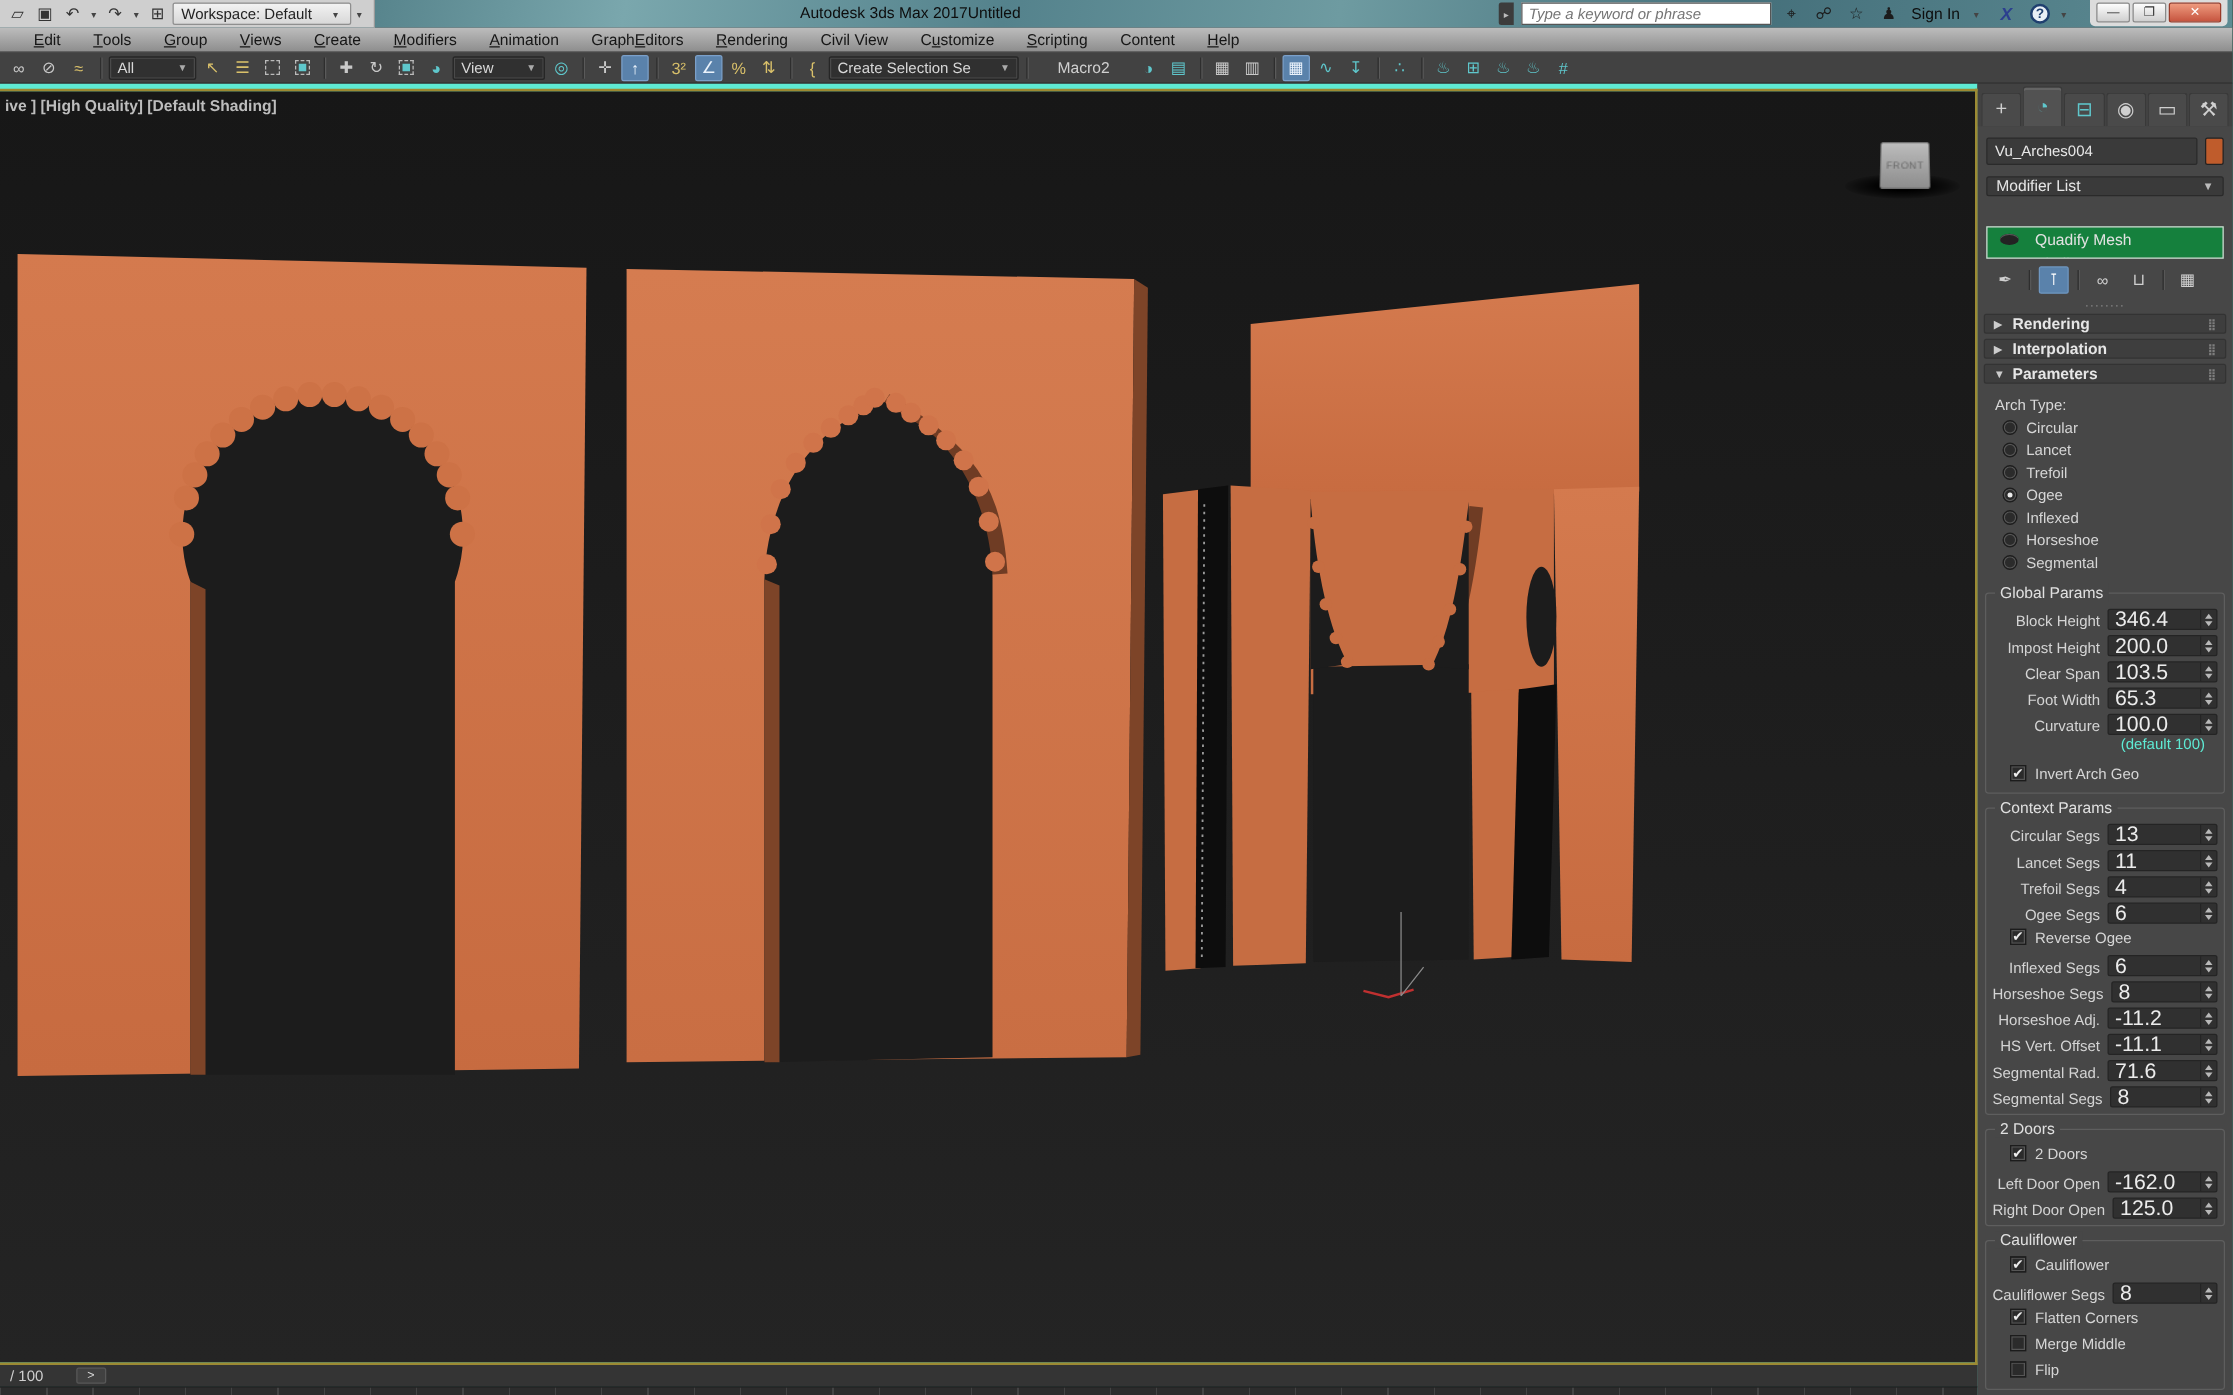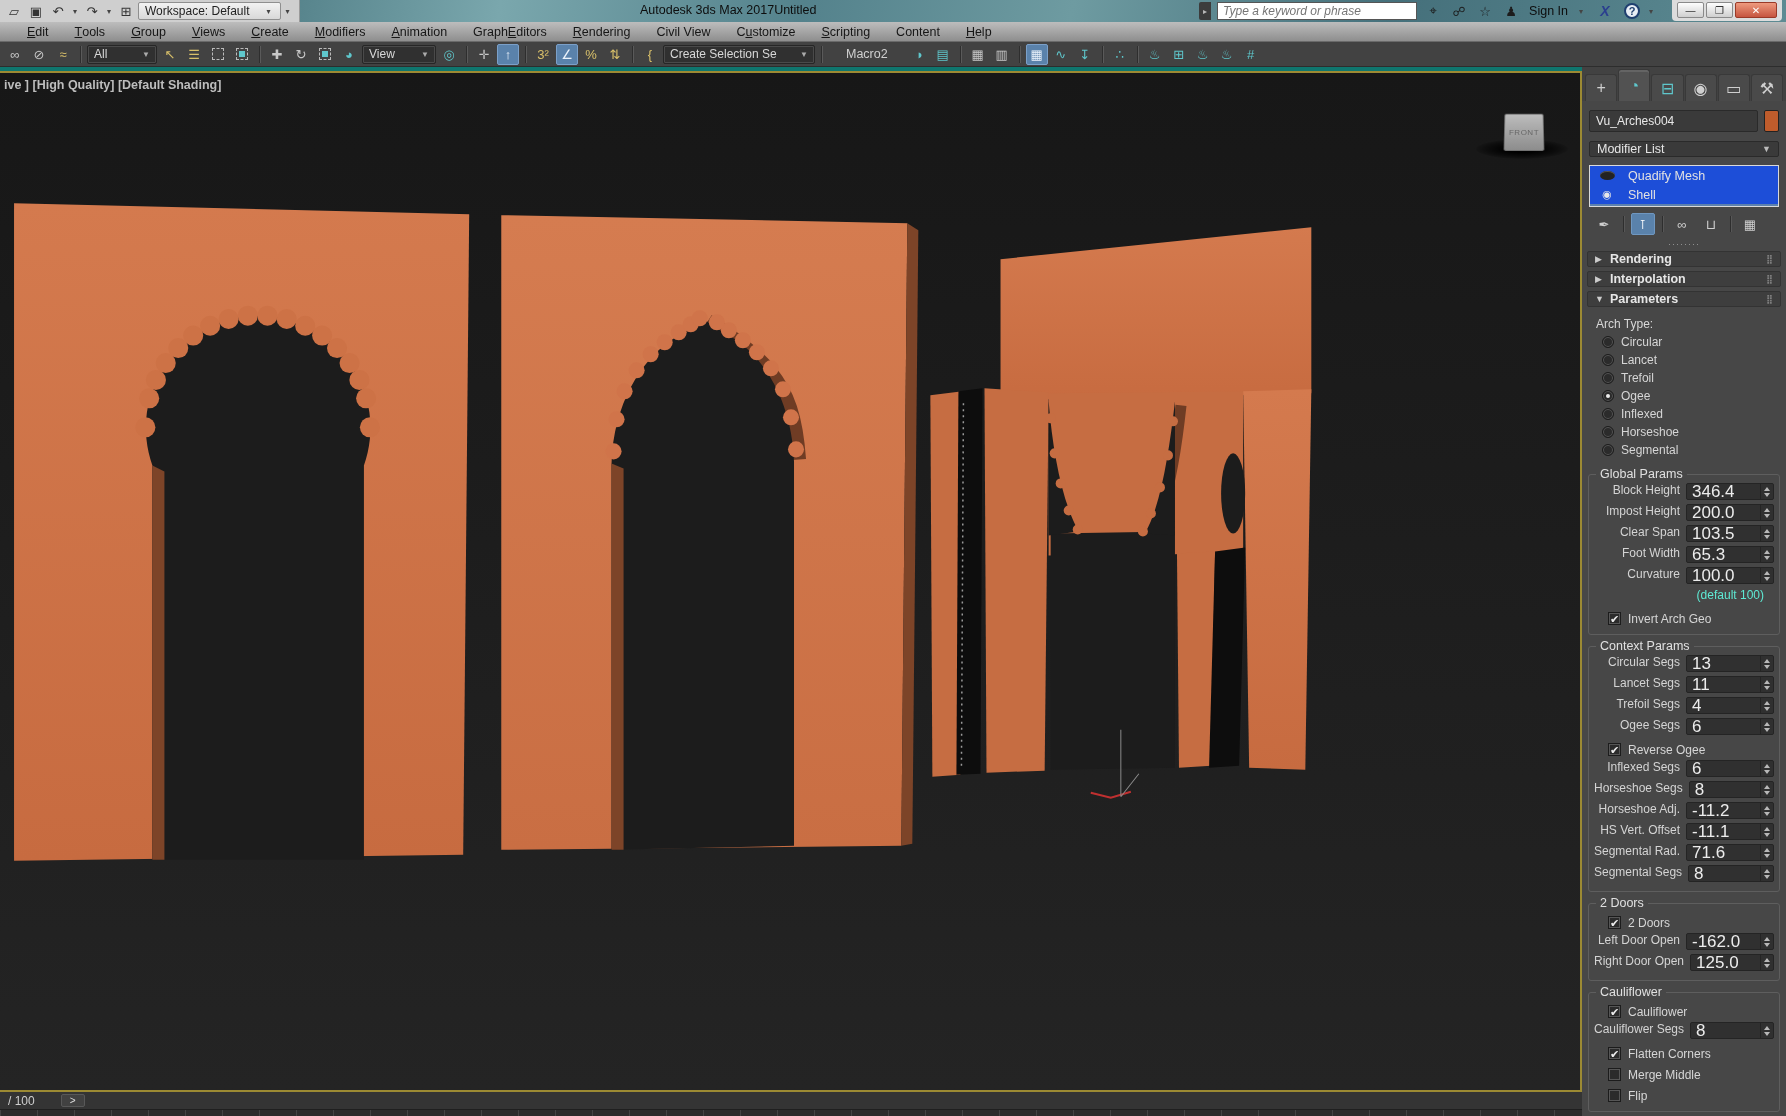--- a/index.html
+++ b/index.html
@@ -51,21 +51,21 @@
   .tdd .car{font-size:8px;color:#aaa;margin-left:8px}
   .tlabel{color:#d0d0d0;font-size:12.5px;padding:0 18px}
   .shp{width:12px;height:12px;border:1px dashed #bbb;margin:0 5px;display:flex;align-items:center;justify-content:center}
   .shp.fill::after{content:"";width:6px;height:6px;background:var(--teal)}
   [data-name="selection-filter-dropdown"]{width:70px}
   [data-name="reference-coordinate-dropdown"]{width:74px}
   [data-name="named-selection-set-dropdown"]{width:152px}
 
   
   .main{display:flex;height:1049px}
-  .vpcol{flex:1;min-width:0;display:flex;flex-direction:column;background:#0f766e}
+  .vpcol{flex:1;min-width:0;display:flex;flex-direction:column;background:#5eead4}
   .viewport{flex:1;position:relative;margin-top:4px;overflow:hidden;
     border-top:2px solid var(--vpborder);border-right:2px solid var(--vpborder);border-bottom:2px solid var(--vpborder);
     background:linear-gradient(#171717,#242424)}
   .scene{position:absolute;inset:0;width:100%;height:100%}
   .vplabel{position:absolute;top:5px;left:4px;color:#bdbdbd;font-size:12.5px;font-weight:bold;z-index:3}
   .vcube{position:absolute;top:40px;right:36px;width:40px;height:38px;z-index:3;
     background:linear-gradient(#bcbcbc,#8d8d8d);border:1px solid #6f6f6f;border-radius:2px;
     display:flex;align-items:center;justify-content:center;transform:perspective(160px) rotateX(10deg)}
   .vcube span{font-size:8px;color:#666;letter-spacing:.5px}
   .vring{position:absolute;top:66px;right:12px;width:92px;height:20px;border-radius:50%;z-index:2;
@@ -91,21 +91,21 @@
     background:#4a4a4a;border:1px solid #393939;border-bottom:none;border-radius:3px 3px 0 0}
   .tab.teal{color:var(--teal)}
   .tab.active{background:#525252;height:32px;box-shadow:inset 0 2px 0 #646464}
   .namerow{display:flex;gap:6px;margin:9px 7px 5px;align-items:center}
   .namefield{flex:1;background:#3a3a3a;border:1px solid #2a2a2a;border-radius:2px;height:22px;color:#e8e8e8;
     font-size:12px;padding:0 6px;font-family:"Liberation Sans",sans-serif}
   .swatch{width:22px;height:22px;background:var(--swatch);border:1px solid #222;border-radius:2px}
   .modlist{display:flex;align-items:center;margin:4px 7px;background:#3a3a3a;border:1px solid #2a2a2a;border-radius:2px;
     height:22px;padding:0 7px;color:#e6e6e6;font-size:12.5px}
   .modlist .car{margin-left:auto;font-size:9px;color:#bbb}
-  .stack{margin:4px 7px 2px;background:#1d4ed8;border:1px solid #d9d9d9;height:118px;font-size:12.5px;color:#e2e2e2;overflow:hidden}
+  .stack{margin:20px 7px 2px;background:#15803d;border:1px solid #d9d9d9;height:118px;font-size:12.5px;color:#e2e2e2;overflow:hidden}
   .srow{height:19px;display:flex;align-items:center;gap:9px;padding:0 5px}
   .srow.sel{background:var(--sel);color:#fff;padding-left:24px}
   .sicon{width:24px;display:flex;align-items:center;justify-content:center}
   .lamp{width:15px;height:9px;border-radius:50%;background:#232323;box-shadow:inset 0 1px 0 #555}
   .eye{font-size:11px;color:#e8e8e8}
   .sbtns{display:flex;align-items:center;gap:5px;margin:4px 10px;height:24px}
   .sbtn{width:24px;height:22px;display:flex;align-items:center;justify-content:center;color:#cfcfcf;font-size:13px;border-radius:2px}
   .sbtn.active{background:#5a82ab;border:1px solid #6f97c0;color:#fff}
   .sdiv{width:1px;height:16px;background:#2e2e2e;box-shadow:1px 0 0 #575757;margin:0 2px}
   .handle{height:12px;text-align:center;color:#9a9a9a;font-size:9px;letter-spacing:1px;line-height:10px}
@@ -115,21 +115,21 @@
   .rollout .arr{font-size:9px;color:#ccc;width:8px}
   .rollout .grip{margin-left:auto;color:#7e7e7e;font-size:9px}
   .rollout .grip::after{content:"⣿"}
   .archlabel{margin:8px 14px 4px;color:#d8d8d8}
   .rgrid{display:grid;grid-template-columns:1fr;row-gap:4px;margin:0 8px 6px 20px}
   .ropt{display:flex;align-items:center;gap:7px}
   .rd{width:12px;height:12px;border-radius:50%;background:#2b2b2b;border:1px solid #1d1d1d;box-shadow:inset 0 0 0 1px #565656;position:relative;flex:none}
   .rd.on::after{content:"";position:absolute;inset:3px;border-radius:50%;background:#ececec}
   .group{border:1px solid #5e5e5e;border-radius:3px;margin:11px 6px 4px;padding:8px 5px 5px;position:relative}
   .gtitle{position:absolute;top:-8px;left:7px;background:var(--panel);padding:0 4px;color:#e0e0e0;font-size:12.5px}
-  .prow{display:flex;align-items:flex-start;height:21px}
+  .prow{display:flex;align-items:flex-end;height:21px}
   .plabel{flex:1;text-align:right;margin-right:6px;color:#d4d4d4;white-space:nowrap}
   .pfield{width:88px;height:17px;background:var(--field);border:1px solid #242424;border-radius:2px;display:flex;align-items:center}
   .pval{flex:1;padding:0 5px;color:#ececec;font-size:17px}
   .spin{width:13px;align-self:stretch;display:flex;flex-direction:column;align-items:center;justify-content:center;gap:2px;border-left:1px solid #242424}
   .spin i{width:0;height:0;border-left:3px solid transparent;border-right:3px solid transparent}
   .spin .up{border-bottom:4px solid #b8b8b8}
   .spin .dn{border-top:4px solid #b8b8b8}
   .crow{display:flex;align-items:center;gap:7px;height:21px;padding-left:14px}
   .cbox{width:13px;height:13px;background:#2b2b2b;border:1px solid #1c1c1c;box-shadow:inset 0 0 0 1px #565656;color:#ececec;
     font-size:11px;line-height:12px;text-align:center;flex:none}

